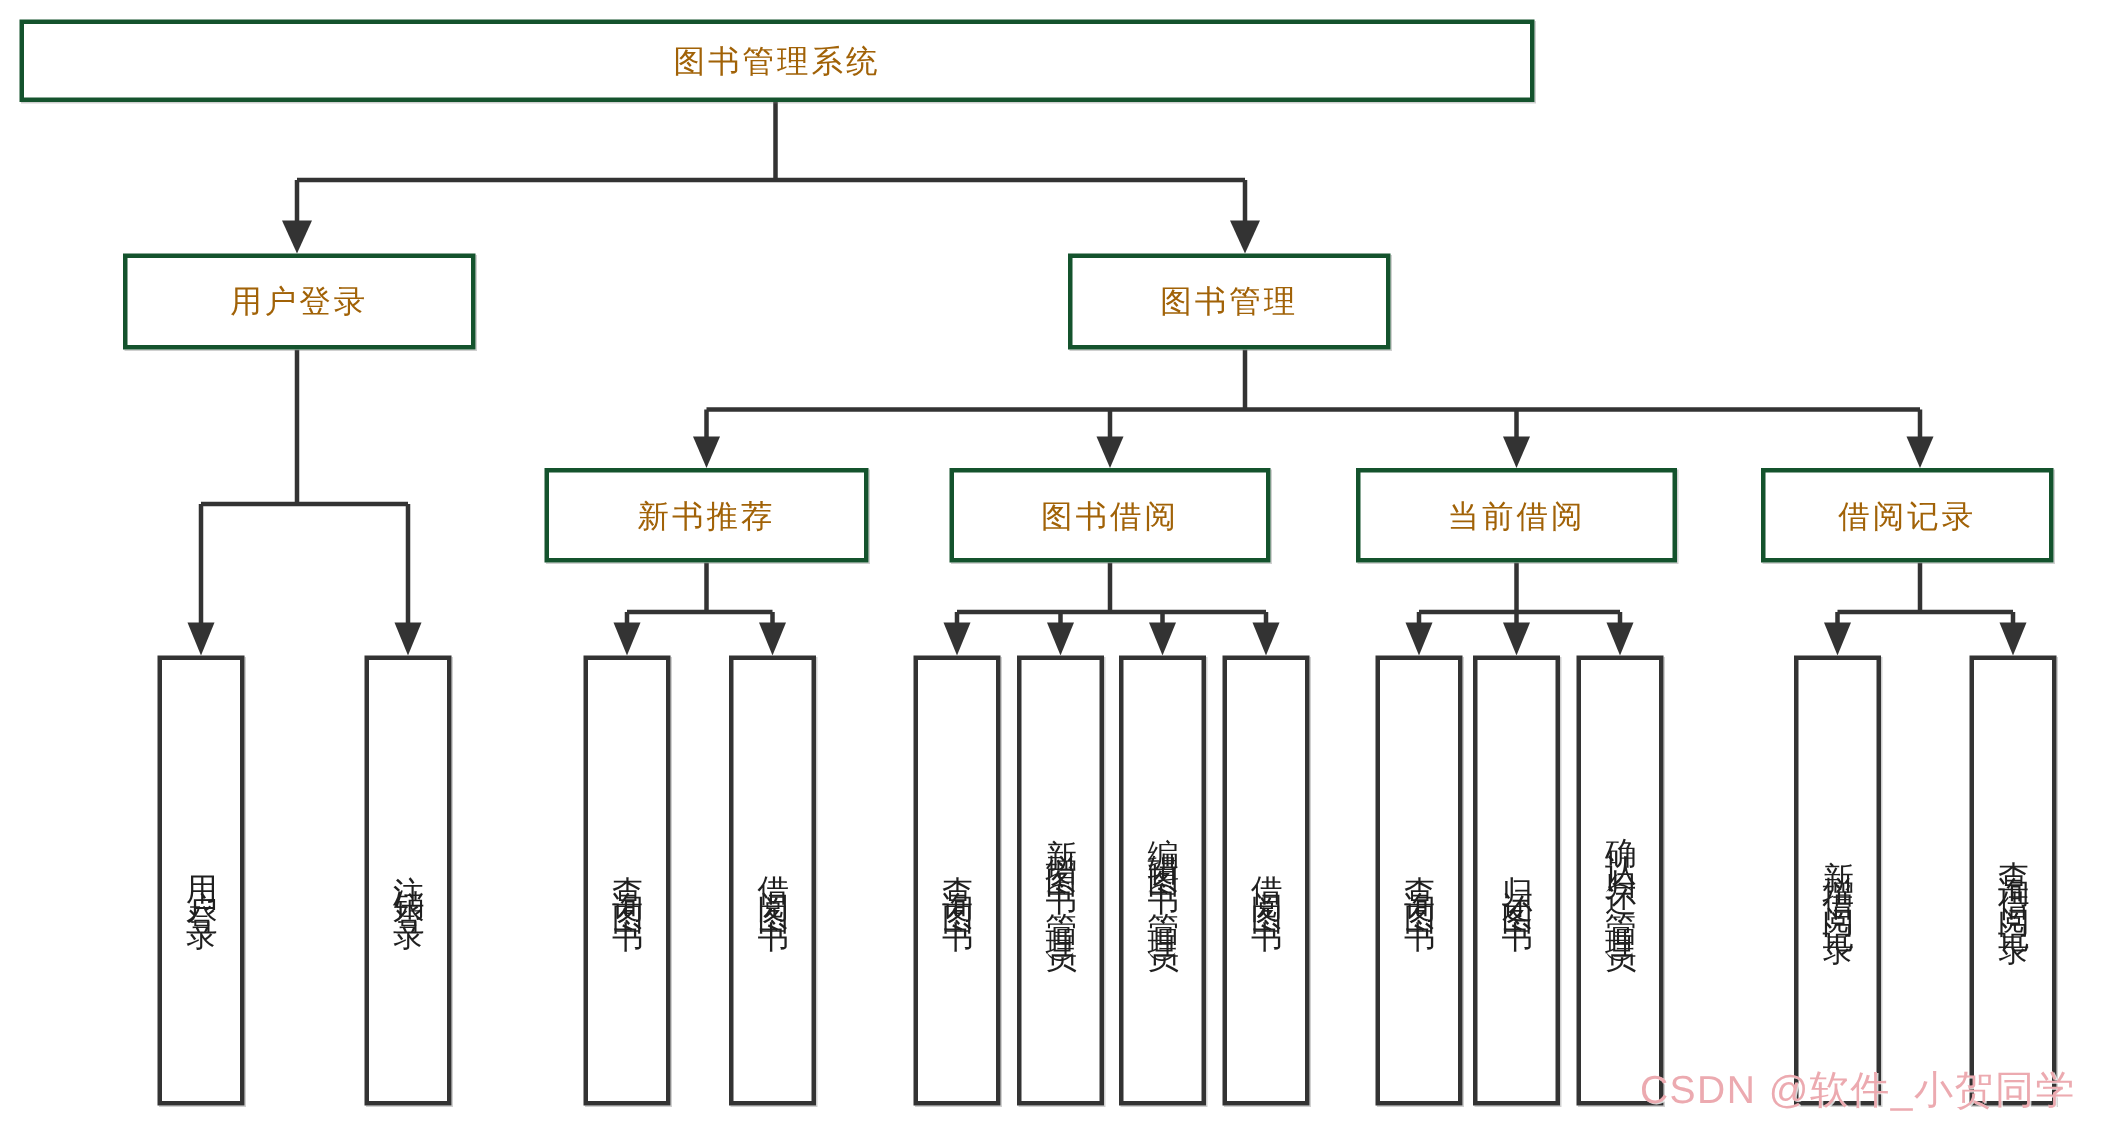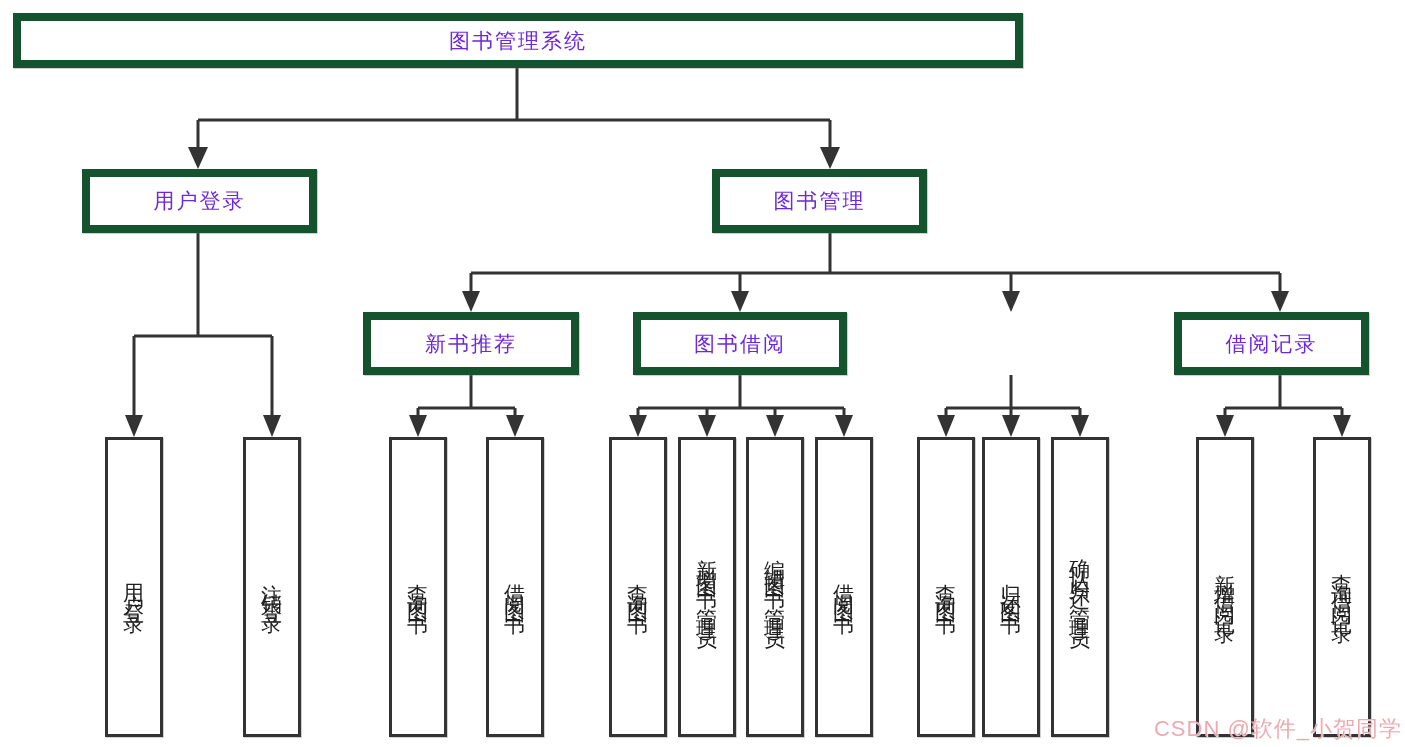--- a/index.html
+++ b/index.html
@@ -19,26 +19,26 @@
     position: absolute;
     left: 0;
     top: 0;
     width: 1405px;
     height: 747px;
     z-index: 1;
   }
   .node {
     position: absolute;
     box-sizing: border-box;
-    border: 8px solid #14532d;
+    border: 3px solid #14532d;
     background: #ffffff;
     display: flex;
     align-items: center;
     justify-content: center;
-    color: #6d28d9;
+    color: #a16207;
     font-size: 21px;
     letter-spacing: 2px;
     z-index: 2;
     box-shadow: 1px 1px 0 rgba(120,120,120,0.35);
   }
   .leaf {
     position: absolute;
     box-sizing: border-box;
     border: 3px solid #333333;
     background: #ffffff;
@@ -56,23 +56,23 @@
   }
   .leaf .vtext {
     writing-mode: vertical-rl;
     text-orientation: mixed;
     letter-spacing: 10px;
     line-height: 1;
     white-space: nowrap;
   }
   .watermark {
     position: absolute;
-    right: 3px;
+    right: 21px;
     bottom: 3px;
-    font-size: 22px;
+    font-size: 26px;
     color: #ecaab0;
     text-shadow: 1px 1px 0 rgba(255,255,255,0.8);
     z-index: 3;
     letter-spacing: 1px;
   }
 </style>
 </head>
 <body>
 
 <div class="canvas">
@@ -124,20 +124,21 @@
     </g>
   </svg>
 
   <div class="node" style="left:13px; top:13px; width:1010px; height:55px;">图书管理系统</div>
 
   <div class="node" style="left:82px; top:169px; width:235px; height:64px;">用户登录</div>
   <div class="node" style="left:712px; top:169px; width:215px; height:64px;">图书管理</div>
 
   <div class="node" style="left:633px; top:312px; width:214px; height:63px;">图书借阅</div>
   <div class="node" style="left:363px; top:312px; width:216px; height:63px;">新书推荐</div>
+  <div class="node" style="left:904px; top:312px; width:214px; height:63px;">当前借阅</div>
   <div class="node" style="left:1174px; top:312px; width:195px; height:63px;">借阅记录</div>
 
   <div class="leaf" style="left:105px;">
     <span class="vtext">用户登录</span>
   </div>
   <div class="leaf" style="left:243px;">
     <span class="vtext">注销登录</span>
   </div>
 
   <div class="leaf" style="left:389px;">

